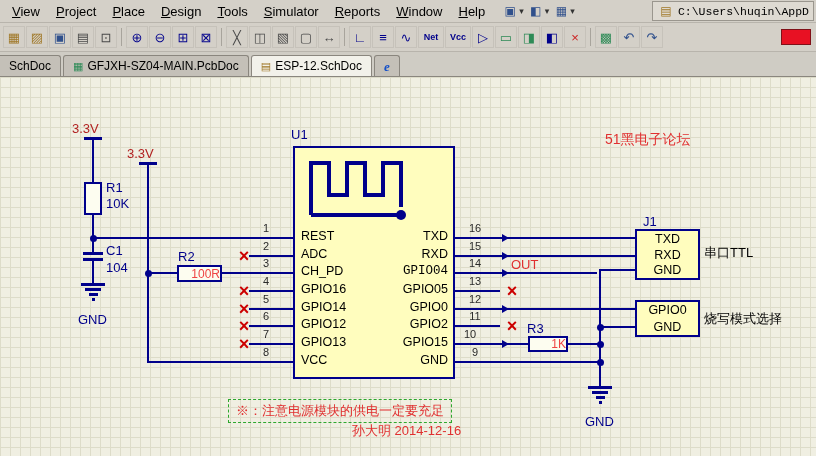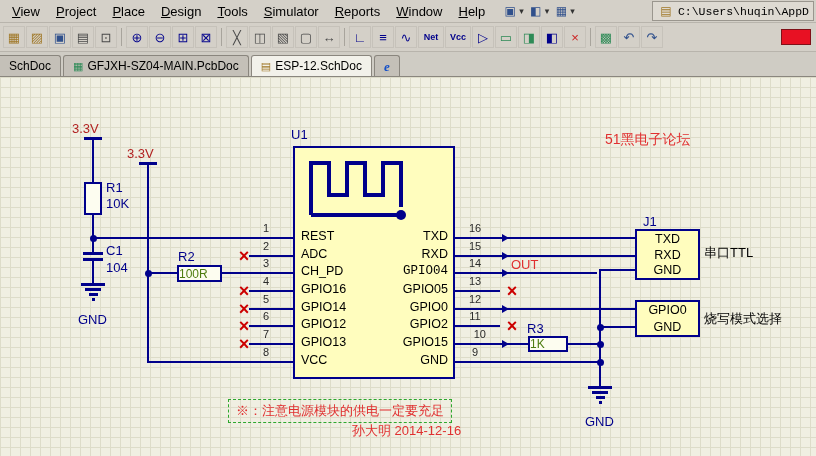--- a/index.html
+++ b/index.html
@@ -24,21 +24,21 @@
   .tab.active{background:#f2f1ea;}
   .ticon{font-size:11px;line-height:1;}
   .ticon.htm{font-weight:bold;font-style:italic;font-family:"Liberation Serif",serif;color:#1550c8;font-size:13px;}
   
   #canvas{position:relative;width:816px;height:382px;background:#f0efe2;
     background-image:linear-gradient(#dddcc9 1px,transparent 1px),linear-gradient(90deg,#dddcc9 1px,transparent 1px);
     background-size:10px 10px;overflow:hidden;}
   .w{position:absolute;background:#00008B;}
   .dot{position:absolute;width:7px;height:7px;margin:-3px 0 0 -3px;border-radius:50%;background:#00008B;}
   .cbox{position:absolute;border:2px solid #00008B;background:#FFFDBE;box-sizing:border-box;}
-  .rbox{position:absolute;border:2px solid #00008B;background:#FDFDF0;box-sizing:border-box;display:flex;align-items:center;justify-content:flex-start;font-size:12px;color:#4d7c0f;}
+  .rbox{position:absolute;border:2px solid #00008B;background:#FDFDF0;box-sizing:border-box;display:flex;align-items:center;justify-content:flex-end;font-size:12px;color:#ef4444;}
   .jbox{position:absolute;border:2px solid #00008B;background:#FFFDBE;box-sizing:border-box;display:flex;flex-direction:column;}
   .jrow{flex:1;display:flex;align-items:center;justify-content:center;font-size:12.5px;color:#000;}
   .des{position:absolute;font-size:13px;color:#00008B;line-height:1;}
   .pnum{position:absolute;font-size:11px;color:#2a2a2a;line-height:1;}
   .pname{position:absolute;font-size:12.5px;color:#000;line-height:1;}
   .plabel{position:absolute;font-size:13px;color:#B22222;line-height:1;}
   .gtext{position:absolute;font-size:13px;color:#00008B;line-height:1;}
   .gbar{position:absolute;height:3px;background:#00008B;}
   .xmark{position:absolute;color:#CC0000;font-size:18px;font-weight:bold;line-height:1;transform:translate(-50%,-52%);}
   .arr{position:absolute;width:0;height:0;border-left:7px solid #00008B;border-top:4px solid transparent;border-bottom:4px solid transparent;transform:translate(0,-50%);}
@@ -234,21 +234,21 @@
     <span class="pnum" style="left:464px;top:217px;width:22px;text-align:center;">12</span>
     <span class="pname" style="left:362px;top:224px;width:86px;text-align:right;">GPIO0</span>
     <span class="arr" style="left:502px;top:232px;"></span>
 
     <div class="w" style="left:455px;top:248px;width:45px;height:2px;"></div>
     <span class="pnum" style="left:464px;top:234px;width:22px;text-align:center;">11</span>
     <span class="pname" style="left:362px;top:241px;width:86px;text-align:right;">GPIO2</span>
     <span class="xmark" style="left:512px;top:249px;">×</span>
 
     <div class="w" style="left:455px;top:266px;width:45px;height:2px;"></div>
-    <span class="pnum" style="left:464px;top:252px;width:22px;text-align:right;">10</span>
+    <span class="pnum" style="left:464px;top:252px;width:22px;text-align:left;">10</span>
     <span class="pname" style="left:362px;top:259px;width:86px;text-align:right;">GPIO15</span>
     <span class="arr" style="left:502px;top:267px;"></span>
 
     <div class="w" style="left:455px;top:284px;width:45px;height:2px;"></div>
     <span class="pnum" style="left:464px;top:270px;width:22px;text-align:center;">9</span>
     <span class="pname" style="left:362px;top:277px;width:86px;text-align:right;">GND</span>
 
     <div class="w" style="left:500px;top:160px;width:136px;height:2px;"></div>
     <div class="w" style="left:500px;top:178px;width:136px;height:2px;"></div>
     <div class="w" style="left:500px;top:195px;width:97px;height:2px;"></div>

